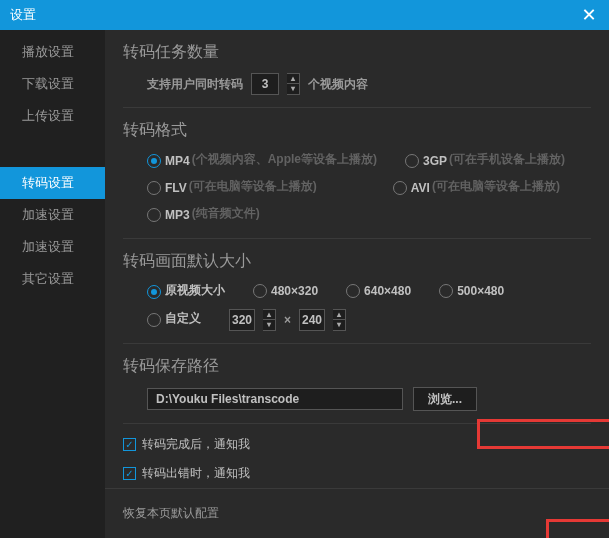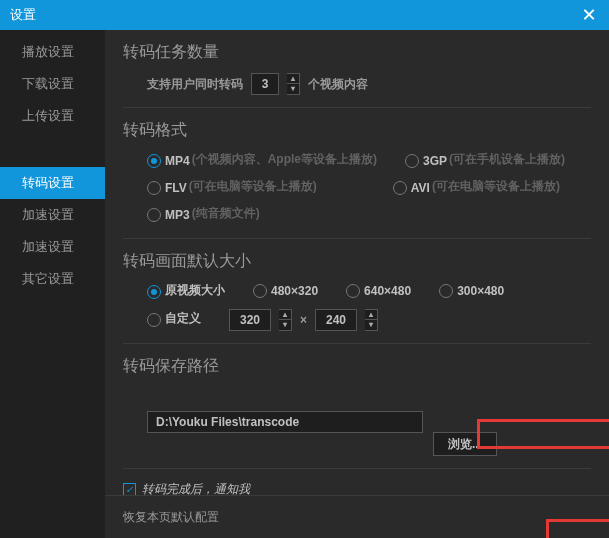--- a/index.html
+++ b/index.html
@@ -107,49 +107,48 @@
     color: #c0c0c0;
     height: 22px;
     display: inline-flex;
     align-items: center;
     padding: 0 4px;
   }
   .numbox { width: 28px; justify-content: center; }
   .spin { display:inline-flex; flex-direction:column; border:1px solid #555; border-left:none; height:22px;}
   .spin span { width:12px; height:10px; font-size:8px; line-height:10px; text-align:center; background:#1e1e1e; color:#aaa; cursor:pointer;}
   .spin span:first-child{border-bottom:1px solid #555;}
-  .sizebox { width:42px; justify-content:center;}
-  .pathbox { width: 276px; padding: 0 8px; }
+  .sizebox { width:26px; justify-content:center;}
+  .pathbox { width: 256px; padding: 0 8px; }
   .btn {
     background: #1e1e1e;
     border: 1px solid #555;
     color: #c0c0c0;
     height: 24px;
     padding: 0 14px;
     display: inline-flex;
     align-items: center;
     cursor: pointer;
     font-size:12px;
-    margin-top:45px;
   }
   .checkbox {
     width: 13px; height: 13px; border: 1px solid #777;
     display: inline-flex; align-items: center; justify-content: center;
     margin-right: 6px; font-size: 10px; color: #1296db;
     flex-shrink:0;
   }
   .checkbox.checked { border-color: #1296db; }
   .checkbox.checked::after { content: "✓"; }
   .chk-row { display:flex; flex-wrap:wrap; column-gap: 12px; row-gap:12px; padding-left:0;}
-  .chk { display:inline-flex; align-items:center; cursor:pointer; color:#c0c0c0;font-style:italic;}
+  .chk { display:inline-flex; align-items:center; cursor:pointer; color:#c0c0c0;}
   .chk-col { flex: 0 0 50%; display:flex; align-items:center;}
   .footer {
     position: absolute;
     bottom: 0; left: 0; right: 0;
-    height: 43px;
+    height: 50px;
     border-top: 1px solid #3a3a3a;
     display: flex;
     align-items: center;
     justify-content: space-between;
     padding: 0 18px;
     background:#2a2a2a;
   }
   .footer .btn.primary { border-color:#1296db; color:#1296db; background:transparent;}
   .hl-red { position:absolute; border:3px solid #e53935; pointer-events:none; }
   .hl1 { left:372px; top:389px; width:170px; height:30px;}
@@ -234,21 +233,21 @@
           <span class="group opt">
             <span class="radio"></span>
             <span class="opt-label">480×320</span>
           </span>
           <span class="group opt">
             <span class="radio"></span>
             <span class="opt-label">640×480</span>
           </span>
           <span class="group opt">
             <span class="radio"></span>
-            <span class="opt-label">300×480</span>
+            <span class="opt-label">500×480</span>
           </span>
         </div>
         <div class="row">
           <span class="group opt">
             <span class="radio"></span>
             <span class="opt-label">自定义</span>
           </span>
           <span class="numbox sizebox">320</span>
           <span class="spin">
               <span>▴</span>

